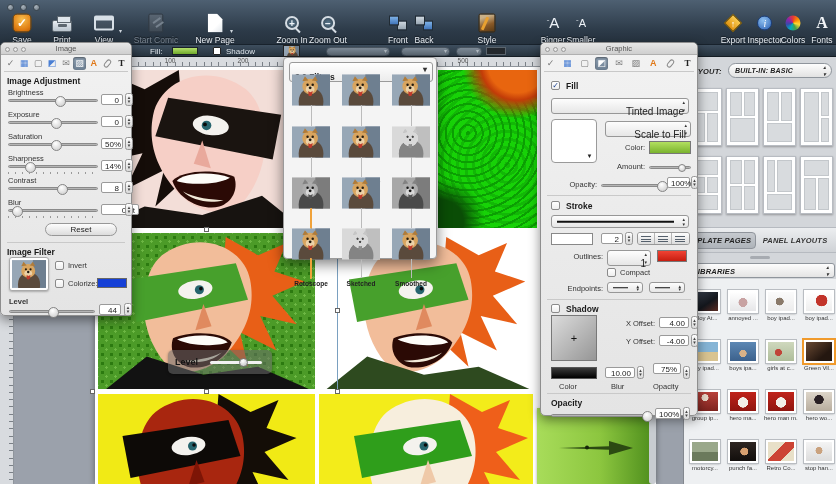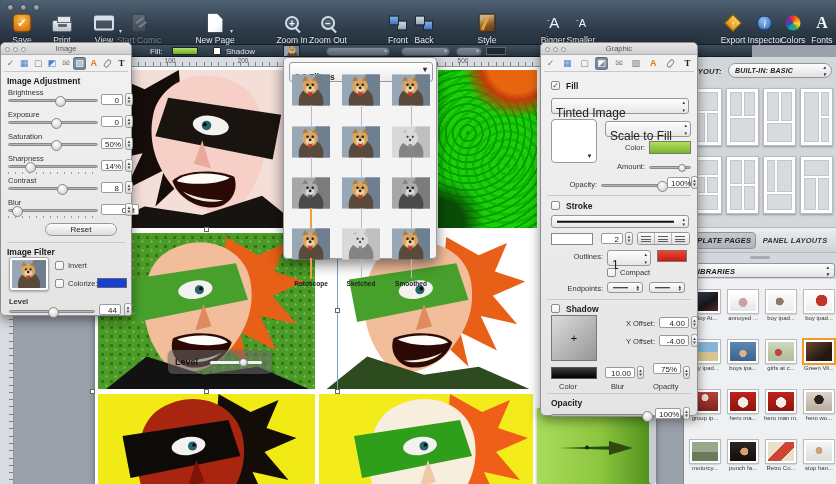--- a/index.html
+++ b/index.html
@@ -44,21 +44,21 @@
   .al{width:15px;height:15px;border-radius:50%;background:radial-gradient(circle at 35% 30%,#f06048,#c01808);border:1px solid #7a0f04;}
   .al::before{content:"";position:absolute;right:-5px;bottom:-2px;width:8px;height:2px;background:#aab4bd;transform:rotate(45deg);}
   .al::after{content:"";position:absolute;left:0px;top:6px;width:13px;height:2.5px;background:#fff;transform:rotate(-40deg);border-radius:1px;}
   .ex{width:13px;height:13px;transform:translate(-50%,-50%) rotate(45deg);background:linear-gradient(#f8cb52,#e0920f);border:1px solid #8a6205;}
   .ex i{position:absolute;inset:0;transform:rotate(-45deg);color:#fff;font-size:9px;line-height:12px;text-align:center;font-style:normal;}
   .in{width:15px;height:15px;border-radius:50%;background:radial-gradient(circle at 40% 30%,#8ec0f0,#2d62b4);border:1px solid #1c3f7a;color:#fff;font-size:10px;font-style:italic;font-family:"Liberation Serif",serif;text-align:center;line-height:13px;}
   .cw{width:15px;height:15px;border-radius:50%;background:conic-gradient(#e53935,#fb8c00,#fdd835,#43a047,#00acc1,#3949ab,#8e24aa,#e53935);}
   .fo{color:#f2f5f8;font-family:"Liberation Serif",serif;font-size:16px;font-weight:700;font-style:normal;}
 
   
-  .formatbar{position:absolute;left:0;top:45px;width:752px;height:12px;z-index:3;
+  .formatbar{position:absolute;left:0;top:45px;width:836px;height:12px;z-index:3;
      background:linear-gradient(#3e4e5e,#27343f);border-bottom:1px solid #151d24;font-size:8px;color:#dde4ea;text-align:right;}
   .fb-lbl{position:absolute;top:2px;}
   .swatch{position:absolute;border:1px solid #1a2128;}
   .grn{background:linear-gradient(#b5e06a,#6faa2c);}
   .fcb{position:absolute;width:8px;height:8px;top:2px;background:#fff;border:1px solid #222;border-radius:1px;}
   .fdog{position:absolute;left:283px;top:0px;width:17px;height:12px;border:1px solid #222;overflow:hidden;}
   .fsel{position:absolute;top:1.5px;height:9px;border-radius:5px;background:linear-gradient(#8a96a2,#68747f);border:1px solid #4d5862;opacity:.85;}
   .fsel::after{content:"▾";position:absolute;right:2px;top:-1px;font-size:6px;color:#c6cdd3;}
   .fwell{position:absolute;left:486px;top:2px;width:20px;height:8px;background:#23282d;border:1px solid #5a646d;}
 
@@ -118,21 +118,21 @@
   .clip{display:inline-block;width:5px;height:9px;border:1.5px solid #888;border-radius:3px;transform:rotate(40deg);margin-top:2px;}
   .phead{position:absolute;font-weight:700;font-size:8.5px;color:#1a1a1a;}
   .plbl{position:absolute;font-size:7.5px;color:#333;text-align:center;}
   .sld{position:absolute;height:3px;background:linear-gradient(#9a9a9a,#d0d0d0);border-radius:2px;border:1px solid #8a8a8a;}
   .sld b{position:absolute;top:-4.5px;width:11px;height:11px;background:radial-gradient(circle at 40% 30%,#fff,#c8c8c8);border:1px solid #858585;border-radius:50%;}
   .nbox{position:absolute;background:#fff;border:1px solid #9a9a9a;border-radius:2px;font-size:8px;text-align:right;padding:1px 3px;height:11px;}
   .stp{position:absolute;width:8px;height:13px;background:linear-gradient(#fdfdfd,#d8d8d8);border:1px solid #979797;border-radius:2.5px;
        display:flex;flex-direction:column;align-items:center;justify-content:center;font-size:4.5px;line-height:4px;color:#444;}
   .cb{position:absolute;width:9px;height:9px;background:linear-gradient(#fff,#eee);border:1px solid #8a8a8a;border-radius:2px;font-size:8px;line-height:8px;text-align:center;color:#1a3f8f;}
   .btn{position:absolute;background:linear-gradient(#fdfdfd,#dcdcdc);border:1px solid #979797;border-radius:7px;text-align:center;font-size:8px;}
-  .msel{position:absolute;background:linear-gradient(#fdfdfd,#e6e6e6);border:1px solid #979797;border-radius:3px;font-size:12px;padding:7px 4px;}
+  .msel{position:absolute;background:linear-gradient(#fdfdfd,#e6e6e6);border:1px solid #979797;border-radius:3px;font-size:10px;padding:7px 4px;text-align:right;}
   .msel::before{content:"▴";position:absolute;right:3px;top:0px;font-size:5px;color:#333;}
   .msel::after{content:"▾";position:absolute;right:3px;bottom:0px;font-size:5px;color:#333;}
   .divline{position:absolute;left:6px;right:6px;height:1px;background:#c9c9c9;}
   .dotscale{position:absolute;height:2px;background:repeating-linear-gradient(90deg,#9a9a9a 0 1px,transparent 1px 7px);}
 
   
   .image-pal{left:0;top:42px;width:132px;height:274px;}
   .dogframe{position:absolute;background:#fff;border:1px solid #aaa;border-radius:3px;box-shadow:0 1px 2px rgba(0,0,0,.25);padding:2px;}
   .blue-swatch{background:#1540d6;}
 
@@ -255,21 +255,21 @@
         </span>
         <span class="tlbl">Print</span>
       </div>
     <div class="tb" style="left:104px">
         <span class="icn">
           <span class="ic vw"></span>
           <i class="car">▾</i>
         </span>
         <span class="tlbl">View</span>
       </div>
-    <div class="tb" style="left:139px">
+    <div class="tb" style="left:156px">
         <span class="icn">
           <span class="ic sc"></span>
         </span>
         <span class="tlbl dim">Start Comic</span>
       </div>
     <div class="tb" style="left:215px">
         <span class="icn">
           <span class="ic np"></span>
           <i class="car">▾</i>
         </span>

